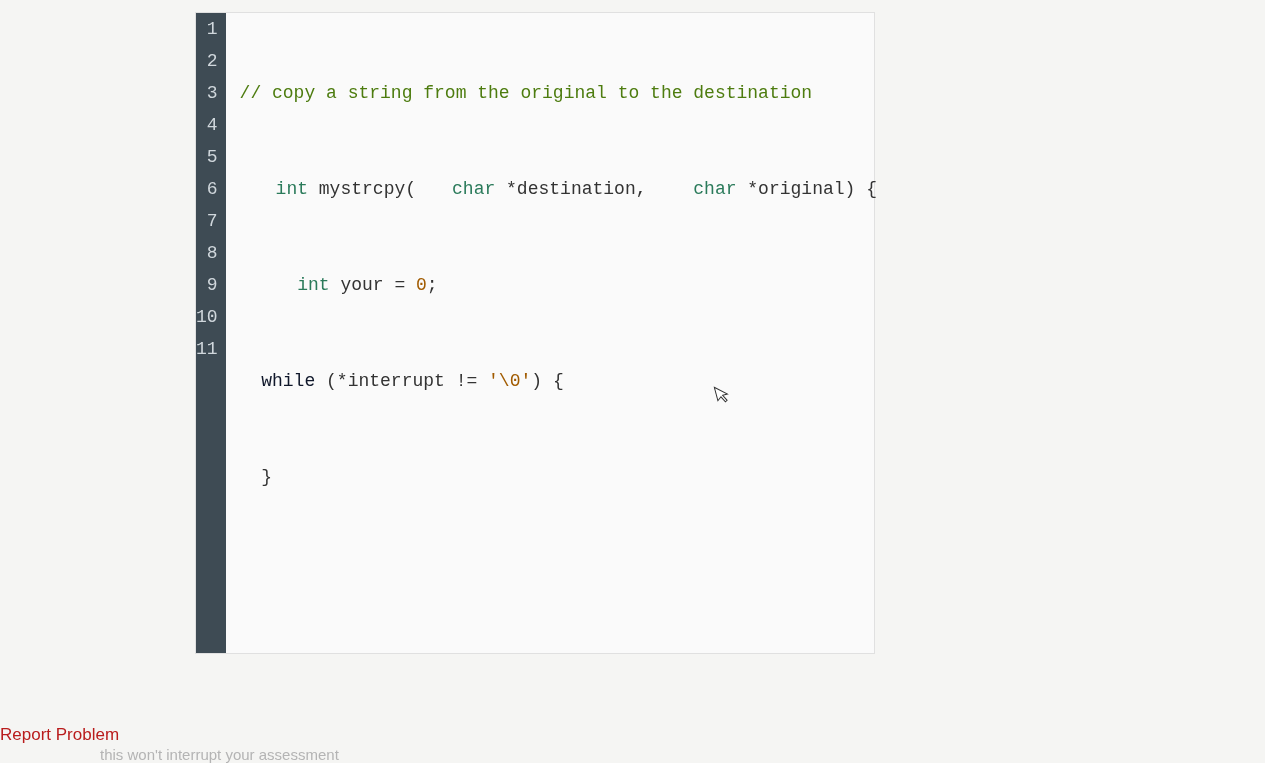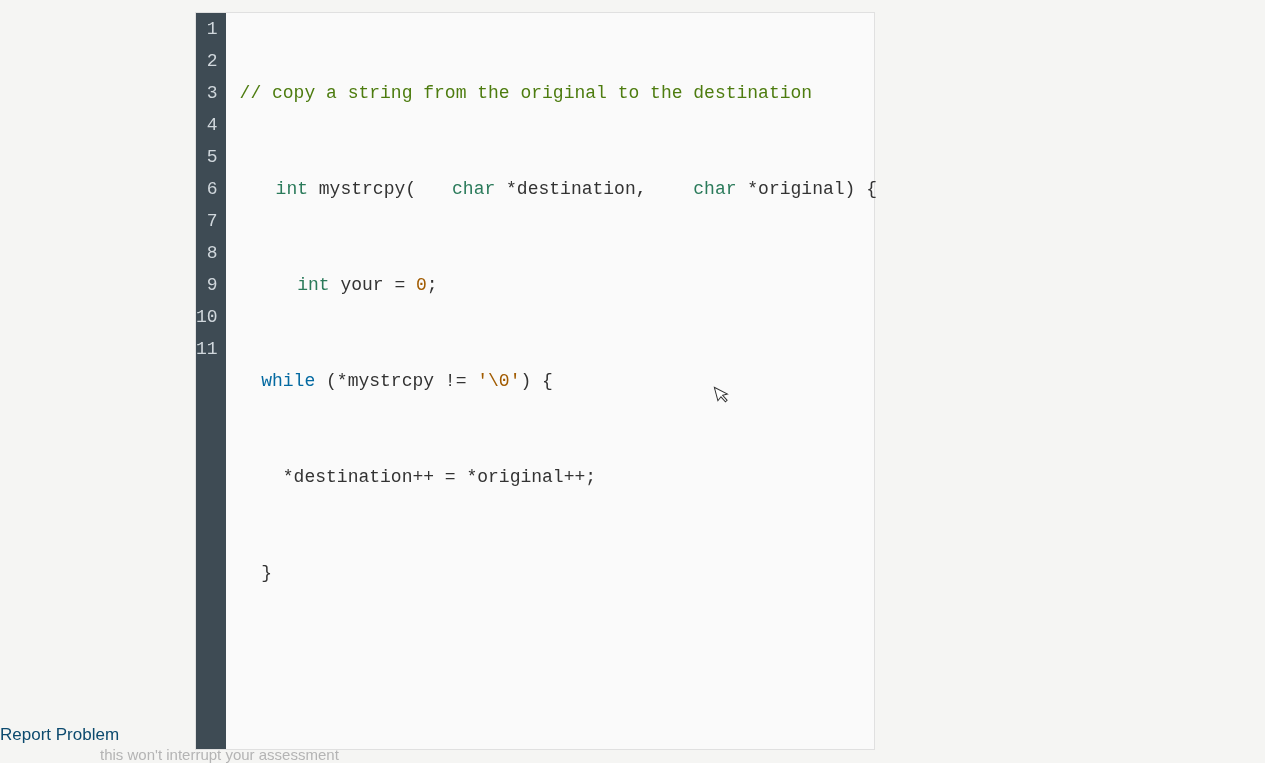--- a/index.html
+++ b/index.html
@@ -35,29 +35,29 @@
   }
   .gutter div { height: 32px; }
   .code {
     padding: 0 8px 0 14px;
     color: #333;
     white-space: pre;
   }
   .code .line { height: 32px; }
   .c-comment { color: #4d7c0f; text-align: center; }
   .c-type    { color: #2a7a5a; margin-left: 36px; }
-  .c-kw      { color: #0369a1; }
+  .c-kw      { color: #0f172a; }
   .c-str     { color: #a15b00; }
   .c-num     { color: #a15b00; }
   .report {
     position: absolute;
     left: 0;
     bottom: 18px;
     font-size: 17px;
-    color: #0c4a6e;
+    color: #b91c1c;
     cursor: pointer;
   }
   .subnote {
     position:absolute;
     left:100px;
     bottom:0;
     font-size:15px;
     color:#b4b4b4;
   }
   .cursor {
@@ -85,22 +85,21 @@
       <div>7</div>
       <div>8</div>
       <div>9</div>
       <div>10</div>
       <div>11</div>
     </div>
     <div class="code">
       <div class="line"><span class="c-comment">// copy a string from the original to the destination</span></div>
       <div class="line"><span class="c-type">int</span><span> mystrcpy(</span><span class="c-type">char</span><span> *destination, </span><span class="c-type">char</span><span> *original) {</span></div>
       <div class="line"><span>  </span><span class="c-type">int</span><span> your = </span><span class="c-num">0</span><span>;</span></div>
-      <div class="line"><span>  </span><span class="c-kw">while</span><span> (*mystrcpy != </span><span class="c-str">'\0'</span><span>) {</span></div>
-      <div class="line"><span>    *destination++ = *original++;</span></div>
+      <div class="line"><span>  </span><span class="c-kw">while</span><span> (*interrupt != </span><span class="c-str">'\0'</span><span>) {</span></div>
       <div class="line"><span>  }</span></div>
       
       
       
     </div>
   </div>
 
 </div>
 
 <div class="report">Report Problem</div>

